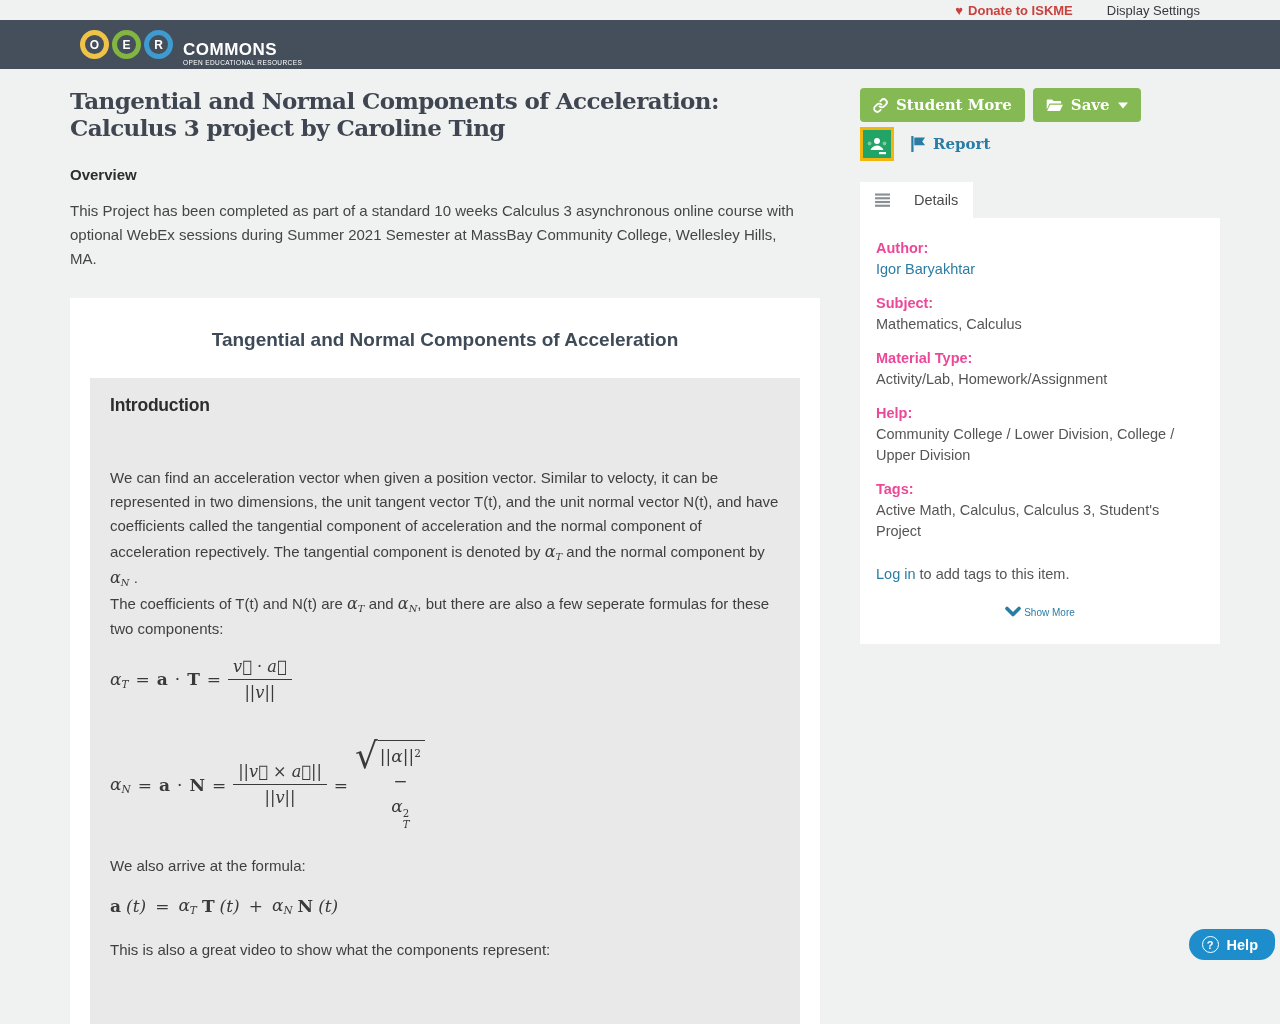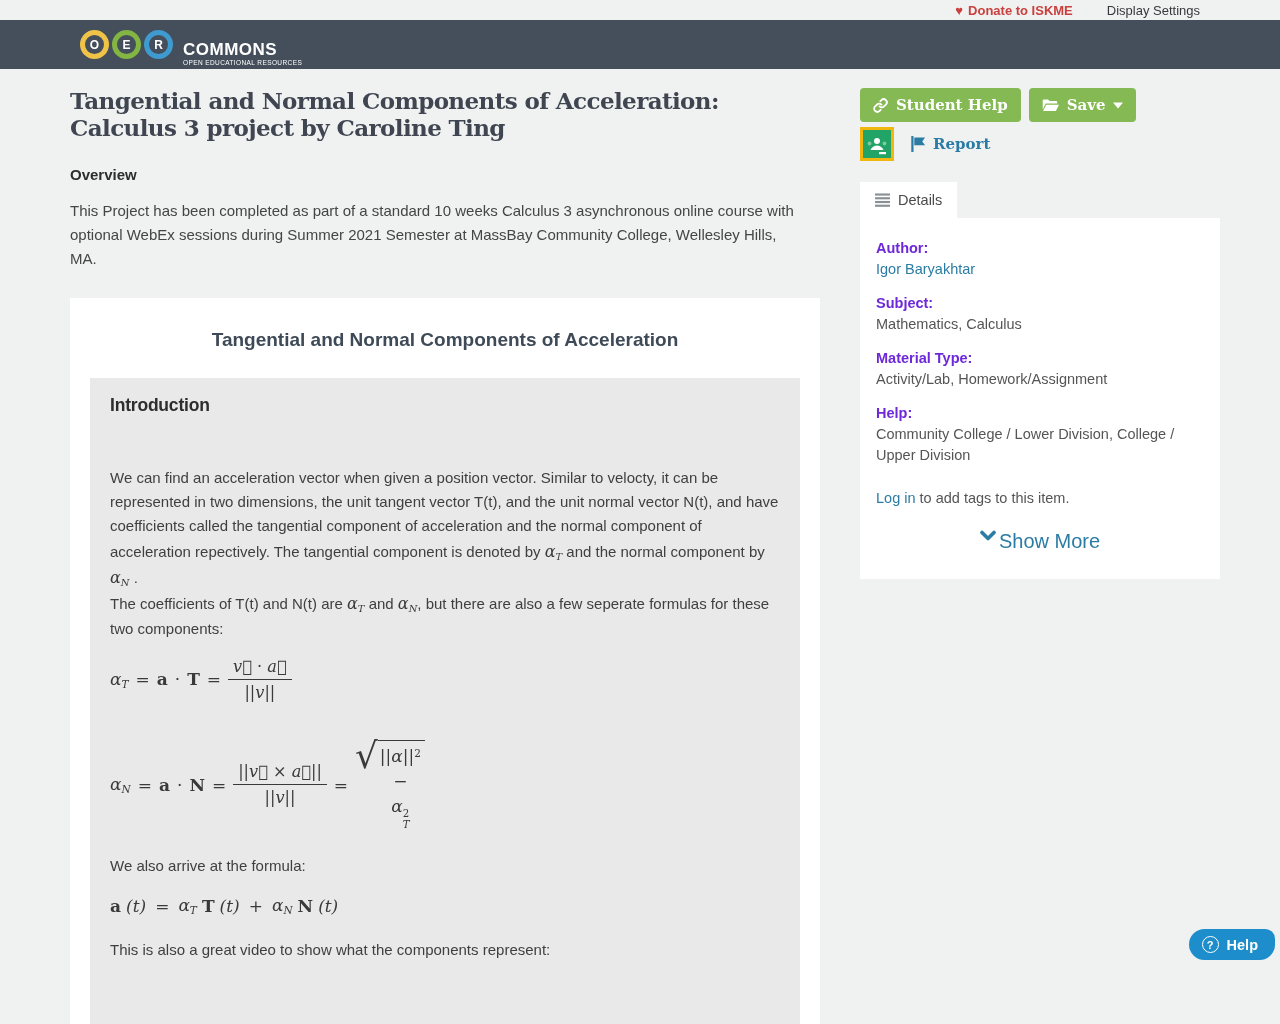--- a/index.html
+++ b/index.html
@@ -72,30 +72,30 @@
   .right-col { padding-left:10px; }
   .actions-row { display:flex; gap:8px; }
   .btn-green { background:#84b954; color:#fff; border:none; border-radius:4px; cursor:pointer;
                font-family:"DejaVu Serif", serif; font-weight:bold; font-size:15px;
                padding:8px 13px; display:inline-flex; align-items:center; gap:8px; }
   .row2 { display:flex; align-items:center; gap:17px; margin-top:5px; }
   .gc-icon { width:34px; height:34px; background:#21a465; border:3px solid #f1b70f; display:flex;
              align-items:center; justify-content:center; cursor:pointer; }
   .report-link { color:#2b7ca4; font-family:"DejaVu Serif", serif; font-weight:bold; font-size:15px;
                  display:inline-flex; align-items:center; gap:7px; cursor:pointer; text-decoration:none; }
-  .details-tab { display:inline-flex; align-items:center; gap:8px; background:#fff; margin-top:21px;
+  .details-tab { display:inline-flex; align-items:center; gap:24px; background:#fff; margin-top:21px;
                  padding:10px 15px; font-size:14.5px; color:#4a4a4a; cursor:pointer; }
   .details-panel { background:#fff; padding:22px 16px 26px; width:360px; }
   .dfield { margin-bottom:15px; }
-  .dlabel { font-weight:bold; font-size:14.5px; color:#6d28d9; margin-bottom:3px; }
+  .dlabel { font-weight:bold; font-size:14.5px; color:#ec4899; margin-bottom:3px; }
   .dvalue { font-size:14.5px; color:#555; line-height:1.45; }
   .dlink { color:#2b7ca4; cursor:pointer; text-decoration:none; }
   .login-row { font-size:14.5px; color:#555; margin-top:24px; }
-  .show-more { display:flex; justify-content:center; gap:3px; color:#2b7ca4;
-               font-size:20px; margin-top:24px; cursor:pointer; }
+  .show-more { display:flex; align-items:center; justify-content:center; gap:3px; color:#2b7ca4;
+               font-size:10px; margin-top:24px; cursor:pointer; }
   
   .help-btn { position:absolute; top:929px; right:5px; background:#1d8ecb; color:#fff; border:none; cursor:pointer;
               display:flex; align-items:center; gap:8px; padding:7px 17px 7px 13px;
               border-radius:16px 10px 16px 16px; font-size:14.5px; font-weight:bold; }
   .q-circle { width:17px; height:17px; border:1.5px solid #fff; border-radius:50%; display:flex;
               align-items:center; justify-content:center; font-size:11px; font-weight:bold; }
 </style>
 </head>
 <body>
 
@@ -216,21 +216,21 @@
     </div>
   </div>
 
   <div class="right-col">
     <div class="actions-row">
       <button class="btn-green">
         <svg width="15" height="15" viewBox="0 0 24 24" fill="none" stroke="#fff" stroke-width="3" stroke-linecap="round">
           <path d="M10.5 13.5a5 5 0 0 0 7.1 0l3-3a5 5 0 0 0-7.1-7.1l-1.7 1.7"></path>
           <path d="M13.5 10.5a5 5 0 0 0-7.1 0l-3 3a5 5 0 0 0 7.1 7.1l1.7-1.7"></path>
         </svg>
-        <span>Student Help</span>
+        <span>Student More</span>
       </button>
       <button class="btn-green">
         <svg width="17" height="15" viewBox="0 0 24 20" fill="#fff">
           <path d="M1 3a1.5 1.5 0 0 1 1.5-1.5h6l2.2 2.3H20A1.5 1.5 0 0 1 21.5 5.3V7H5.2L1 15.5z"></path>
           <path d="M1.6 17.5 5.9 8.8H24l-3.8 8a1.5 1.5 0 0 1-1.35.85H2.3a.8.8 0 0 1-.7-1.15z"></path>
         </svg>
         <span>Save</span>
         <svg width="10" height="7" viewBox="0 0 10 7">
             <polygon points="0,0.5 10,0.5 5,6.5" fill="#fff"></polygon>
           </svg>
@@ -275,20 +275,24 @@
         <div class="dvalue">Mathematics, Calculus</div>
       </div>
       <div class="dfield">
         <div class="dlabel">Material Type:</div>
         <div class="dvalue">Activity/Lab, Homework/Assignment</div>
       </div>
       <div class="dfield">
         <div class="dlabel">Help:</div>
         <div class="dvalue">Community College / Lower Division, College / Upper Division</div>
       </div>
+      <div class="dfield">
+        <div class="dlabel">Tags:</div>
+        <div class="dvalue">Active Math, Calculus, Calculus 3, Student's Project</div>
+      </div>
       <div class="login-row">
         <a class="dlink">Log in</a><span> to add tags to this item.</span>
       </div>
       <div class="show-more">
         <svg width="16" height="12" viewBox="0 0 16 12">
           <path d="M2 2.5l6 6 6-6" stroke="#2b7ca4" stroke-width="3.6" fill="none" stroke-linecap="round" stroke-linejoin="round"></path>
         </svg>
         <span>Show More</span>
       </div>
     </div>

